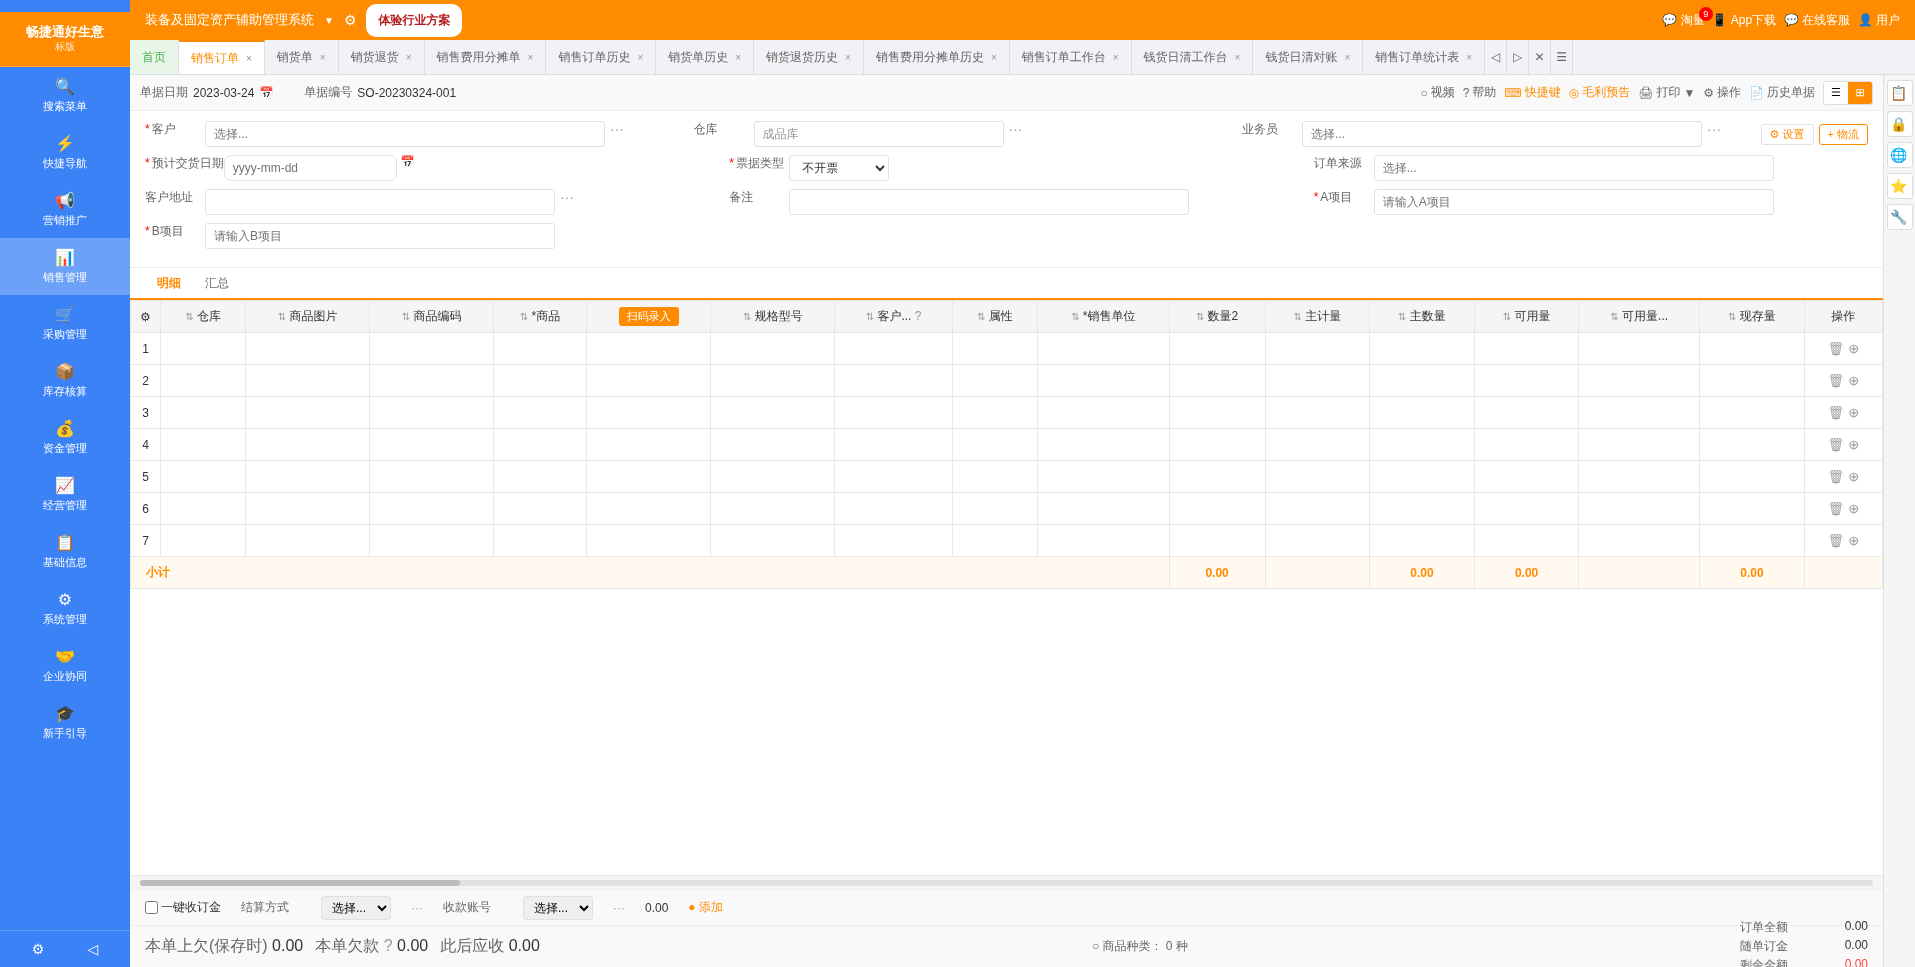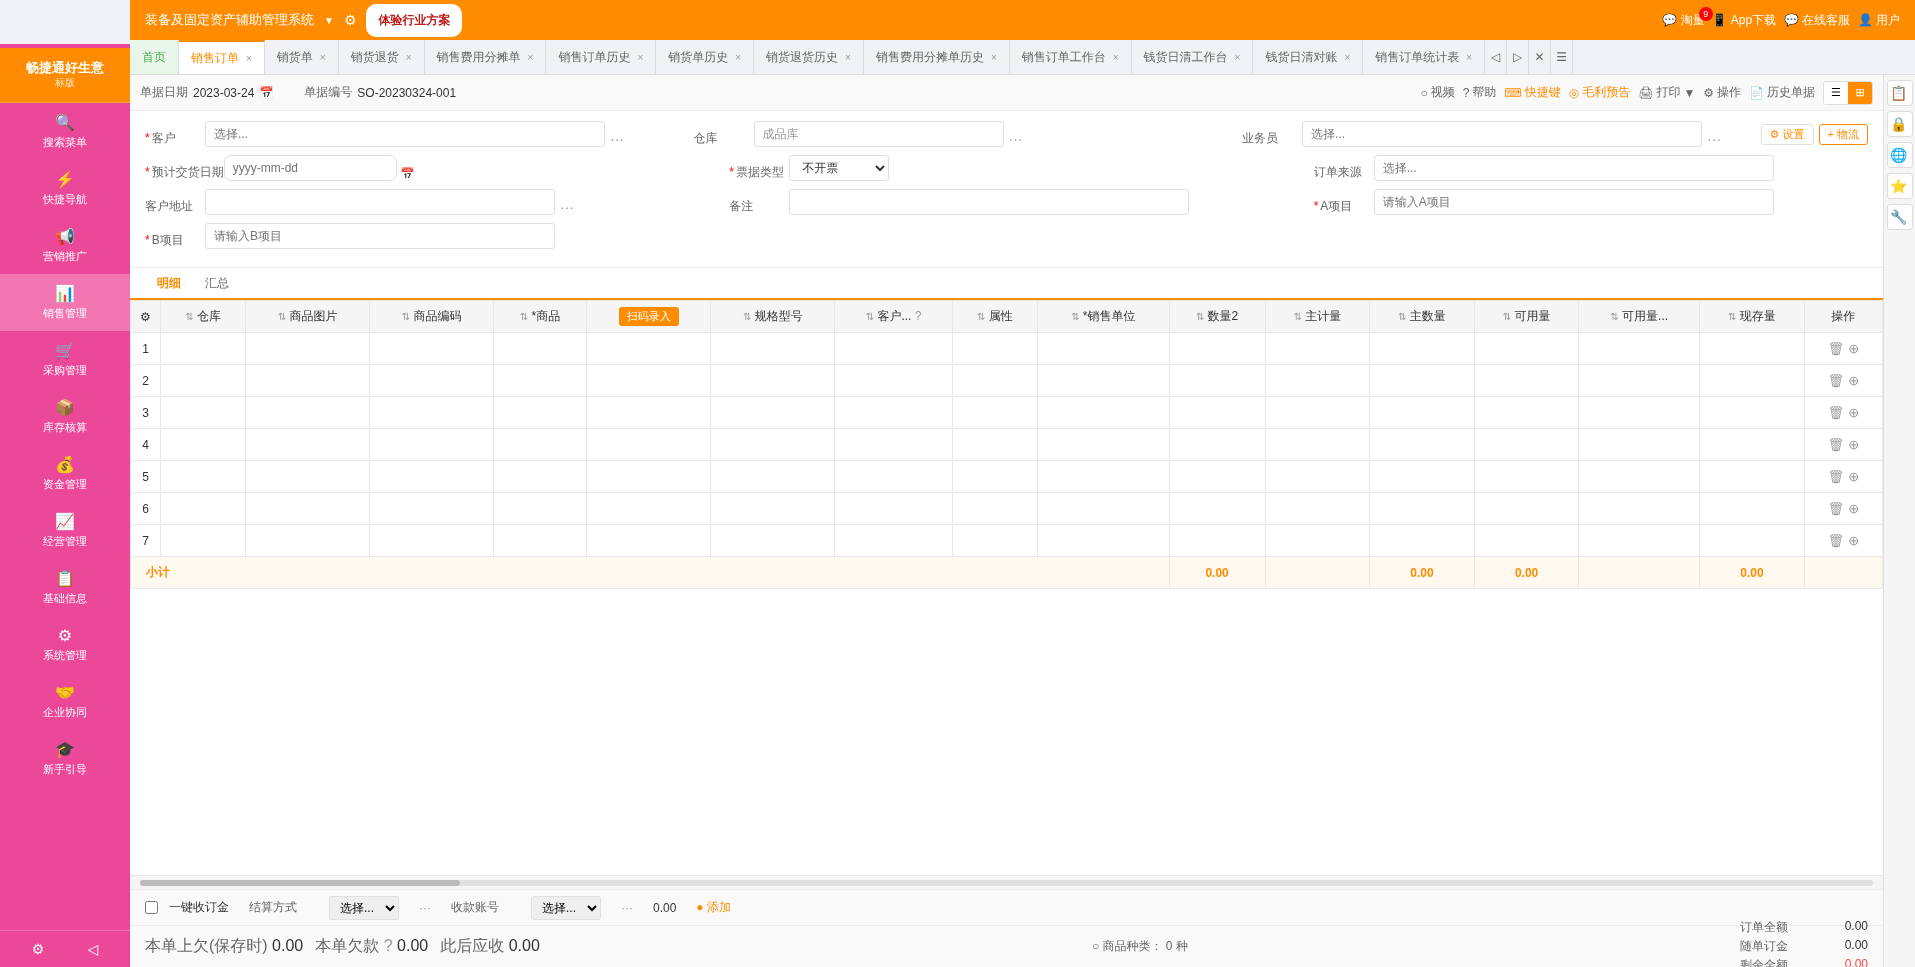--- a/index.html
+++ b/index.html
@@ -2,21 +2,21 @@
 <html><head>
   <meta charset="utf-8">
   <style>
     * { box-sizing: border-box; margin: 0; padding: 0; }
     body { font-family: 'Microsoft YaHei', Arial, sans-serif; font-size: 12px; background: #f0f2f5; overflow: hidden; }
 
     
     .app-container { display: flex; height: 967px; width: 1915px; }
 
     
-    .sidebar { width: 130px; background: #ec4899; display: flex; flex-direction: column; align-items: center; padding-top: 4px; flex-shrink: 0; margin-top: 44px; }
+    .sidebar { width: 130px; background: #3b82f6; display: flex; flex-direction: column; align-items: center; padding-top: 12px; flex-shrink: 0; }
     .sidebar-logo { width: 130px; height: 55px; background: #ff8c00; display: flex; align-items: center; justify-content: center; padding: 8px; border-bottom: 1px solid rgba(255,255,255,0.2); }
     .sidebar-logo-text { color: white; font-size: 13px; font-weight: bold; text-align: center; line-height: 1.3; }
     .sidebar-logo-sub { color: rgba(255,255,255,0.8); font-size: 10px; text-align: center; }
     .sidebar-nav { width: 100%; flex: 1; display: flex; flex-direction: column; }
     .sidebar-item { width: 100%; padding: 10px 5px; display: flex; flex-direction: column; align-items: center; cursor: pointer; color: white; font-size: 11px; gap: 3px; }
     .sidebar-item.active { background: rgba(255,255,255,0.25); }
     .sidebar-item .icon { font-size: 16px; }
     .sidebar-bottom { width: 100%; padding: 10px; display: flex; justify-content: space-around; border-top: 1px solid rgba(255,255,255,0.2); }
     .sidebar-bottom-icon { color: white; font-size: 14px; cursor: pointer; }
 
@@ -59,21 +59,21 @@
     .toolbar-actions { margin-left: auto; display: flex; align-items: center; gap: 8px; }
     .toolbar-action-btn { color: #666; font-size: 12px; cursor: pointer; display: flex; align-items: center; gap: 3px; }
     .toolbar-action-btn.orange { color: #ff8c00; }
     .view-toggle { display: flex; border: 1px solid #ddd; border-radius: 3px; overflow: hidden; }
     .view-btn { width: 24px; height: 22px; display: flex; align-items: center; justify-content: center; cursor: pointer; background: white; font-size: 11px; }
     .view-btn.active { background: #ff8c00; color: white; }
 
     
     .form-area { padding: 10px 15px; border-bottom: 1px solid #eee; flex-shrink: 0; }
     .form-row { display: flex; align-items: center; margin-bottom: 8px; gap: 0; }
-    .form-field { display: flex; align-items: flex-end; flex: 1; }
+    .form-field { display: flex; align-items: flex-start; flex: 1; }
     .form-label { color: #666; font-size: 12px; white-space: nowrap; min-width: 60px; }
     .form-label.required::before { content: '*'; color: red; margin-right: 2px; }
     .form-input { border: 1px solid #e0e0e0; border-radius: 3px; padding: 3px 8px; font-size: 12px; color: #999; flex: 1; min-width: 120px; max-width: 250px; height: 26px; background: white; }
     .form-input.wide { max-width: 400px; }
     .form-dots { color: #999; font-size: 14px; cursor: pointer; margin-left: 5px; }
     .form-select { border: 1px solid #e0e0e0; border-radius: 3px; padding: 3px 8px; font-size: 12px; color: #333; height: 26px; background: white; min-width: 100px; }
     .form-date { border: 1px solid #e0e0e0; border-radius: 7px; padding: 3px 8px; font-size: 12px; color: #999; height: 26px; background: white; min-width: 140px; }
     .field-separator { width: 30px; }
 
     
@@ -97,21 +97,21 @@
     .summary-row td { background: #fff9f0; font-weight: bold; color: #ff8c00; }
     .summary-label { color: #ff8c00; font-weight: bold; }
 
     
     .scrollbar-area { height: 14px; background: #f5f5f5; border-top: 1px solid #e8e8e8; display: flex; align-items: center; padding: 0 10px; flex-shrink: 0; }
     .scrollbar-track { flex: 1; height: 6px; background: #e0e0e0; border-radius: 3px; }
     .scrollbar-thumb { width: 320px; height: 6px; background: #bbb; border-radius: 3px; }
 
     
     .bottom-bar { height: 36px; background: #f9f9f9; border-top: 1px solid #eee; display: flex; align-items: center; padding: 0 15px; gap: 20px; flex-shrink: 0; }
-    .bottom-checkbox { display: flex; align-items: center; gap: 11px; cursor: pointer; font-size: 12px; color: #333; }
+    .bottom-checkbox { display: flex; align-items: center; gap: 3px; cursor: pointer; font-size: 12px; color: #333; }
     .bottom-select { border: 1px solid #e0e0e0; border-radius: 3px; padding: 2px 6px; font-size: 12px; height: 24px; min-width: 70px; }
     .bottom-add { color: #ff8c00; cursor: pointer; font-size: 12px; }
 
     
     .form-footer { height: 42px; background: #f9f9f9; border-top: 1px solid #eee; display: flex; align-items: center; padding: 0 15px; flex-shrink: 0; }
     .footer-left { display: flex; gap: 12px; font-size: 16px; color: #666; }
     .footer-center { margin-left: auto; display: flex; gap: 15px; align-items: center; font-size: 12px; color: #666; }
     .footer-right { display: flex; gap: 10px; margin-left: 30px; }
     .footer-amount-block { display: flex; flex-direction: column; align-items: flex-end; gap: 2px; font-size: 12px; }
     .footer-amount-row { display: flex; gap: 30px; }

